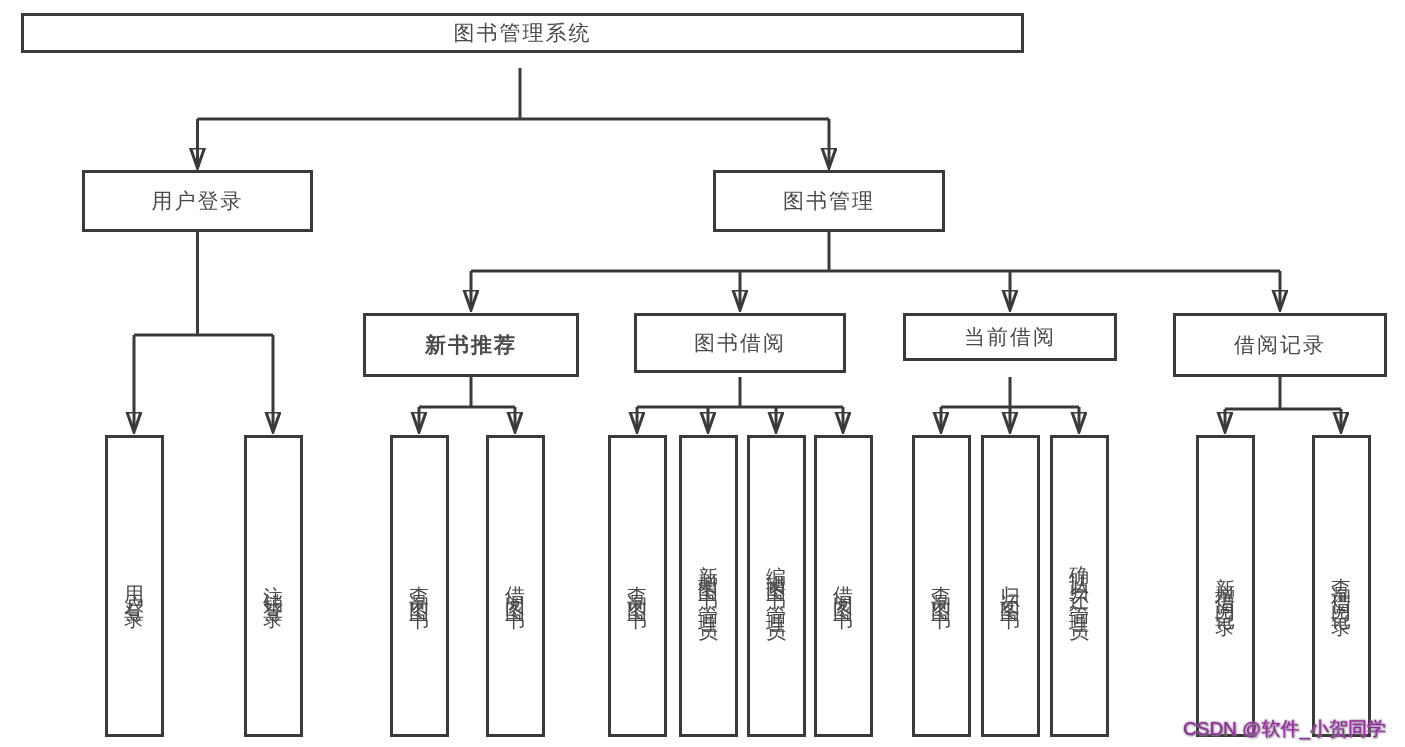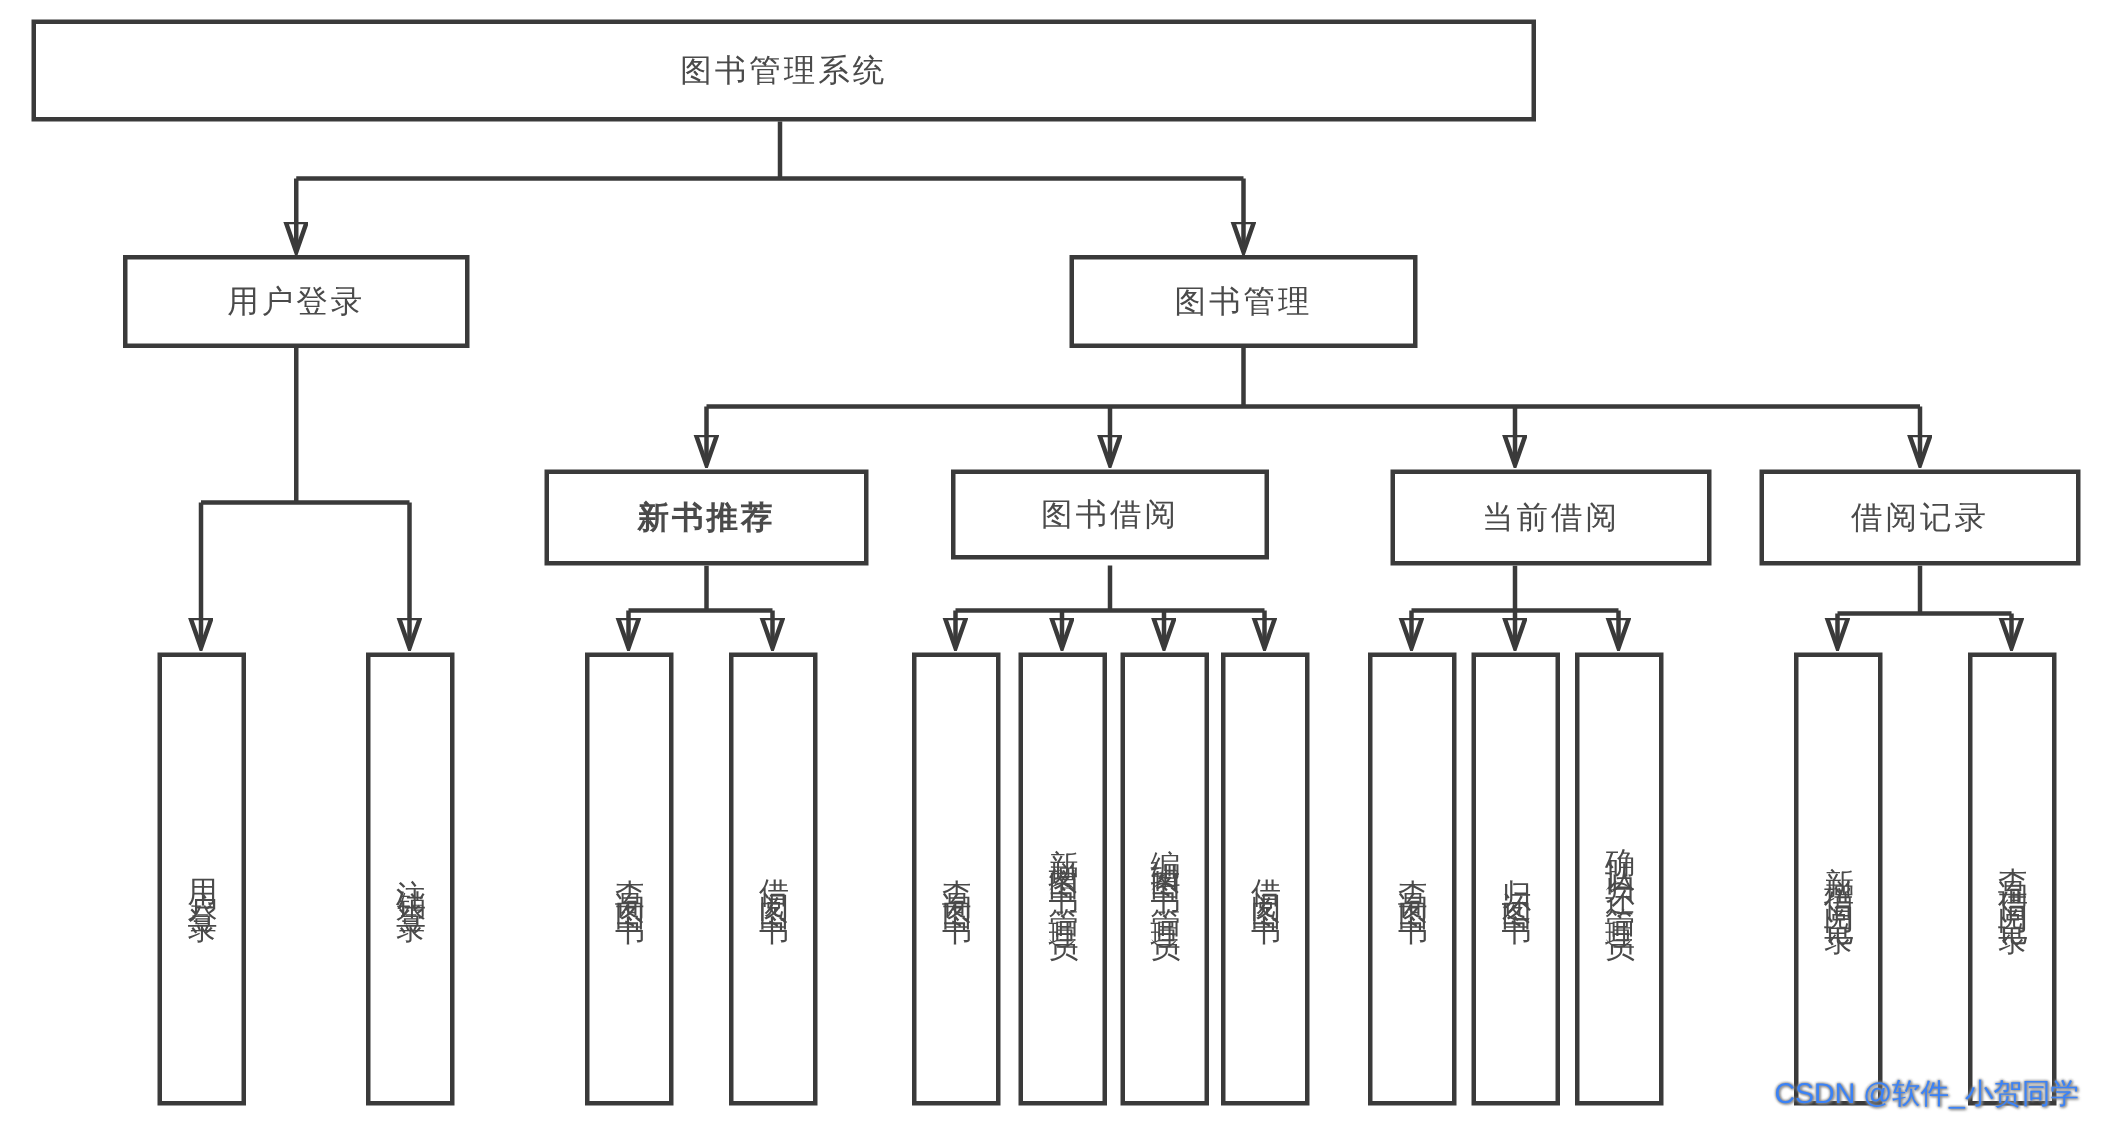--- a/index.html
+++ b/index.html
@@ -28,21 +28,21 @@
     text-orientation:mixed;
     font-size:20px;
     letter-spacing:8px;
     line-height:1;
     color:#4a4a4a;
   }
   #watermark{
     position:absolute;
     left:1183px;top:716px;
     font-size:19px;
-    color:#3b82f6;
+    color:#a21caf;
     white-space:nowrap;
     text-shadow:0 0 2px #8d8d8d,0 0 2px #8d8d8d,1px 1px 2px #7d7d7d;
     z-index:5;
   }
 </style>
 </head>
 <body>
 
 <div id="stage">
 
@@ -87,38 +87,38 @@
     <path d="M941,407 V431" marker-end="url(#arrowhead)"></path>
     <path d="M1010,407 V431" marker-end="url(#arrowhead)"></path>
     <path d="M1079,407 V431" marker-end="url(#arrowhead)"></path>
 
     <path d="M1280,377 V409"></path>
     <path d="M1225,409 H1341"></path>
     <path d="M1225,409 V431" marker-end="url(#arrowhead)"></path>
     <path d="M1341,409 V431" marker-end="url(#arrowhead)"></path>
   </svg>
 
-  <div class="box hbox" style="left:21px;top:13px;width:1003px;height:68px;">
+  <div class="box hbox" style="left:21px;top:13px;width:1003px;height:40px;">
     <span>图书管理系统</span>
   </div>
 
   <div class="box hbox" style="left:82px;top:170px;width:231px;height:62px;">
     <span>用户登录</span>
   </div>
   <div class="box hbox" style="left:713px;top:170px;width:232px;height:62px;">
     <span>图书管理</span>
   </div>
 
   <div class="box hbox" style="left:363px;top:313px;width:216px;height:64px;font-weight:bold;">
     <span>新书推荐</span>
   </div>
   <div class="box hbox" style="left:634px;top:313px;width:212px;height:60px;">
     <span>图书借阅</span>
   </div>
-  <div class="box hbox" style="left:927px;top:313px;width:214px;height:64px;">
+  <div class="box hbox" style="left:903px;top:313px;width:214px;height:48px;">
     <span>当前借阅</span>
   </div>
   <div class="box hbox" style="left:1173px;top:313px;width:214px;height:64px;">
     <span>借阅记录</span>
   </div>
 
   <div class="box leaf" style="left:105px;">
     <span class="vtext">用户登录</span>
   </div>
   <div class="box leaf" style="left:244px;">

